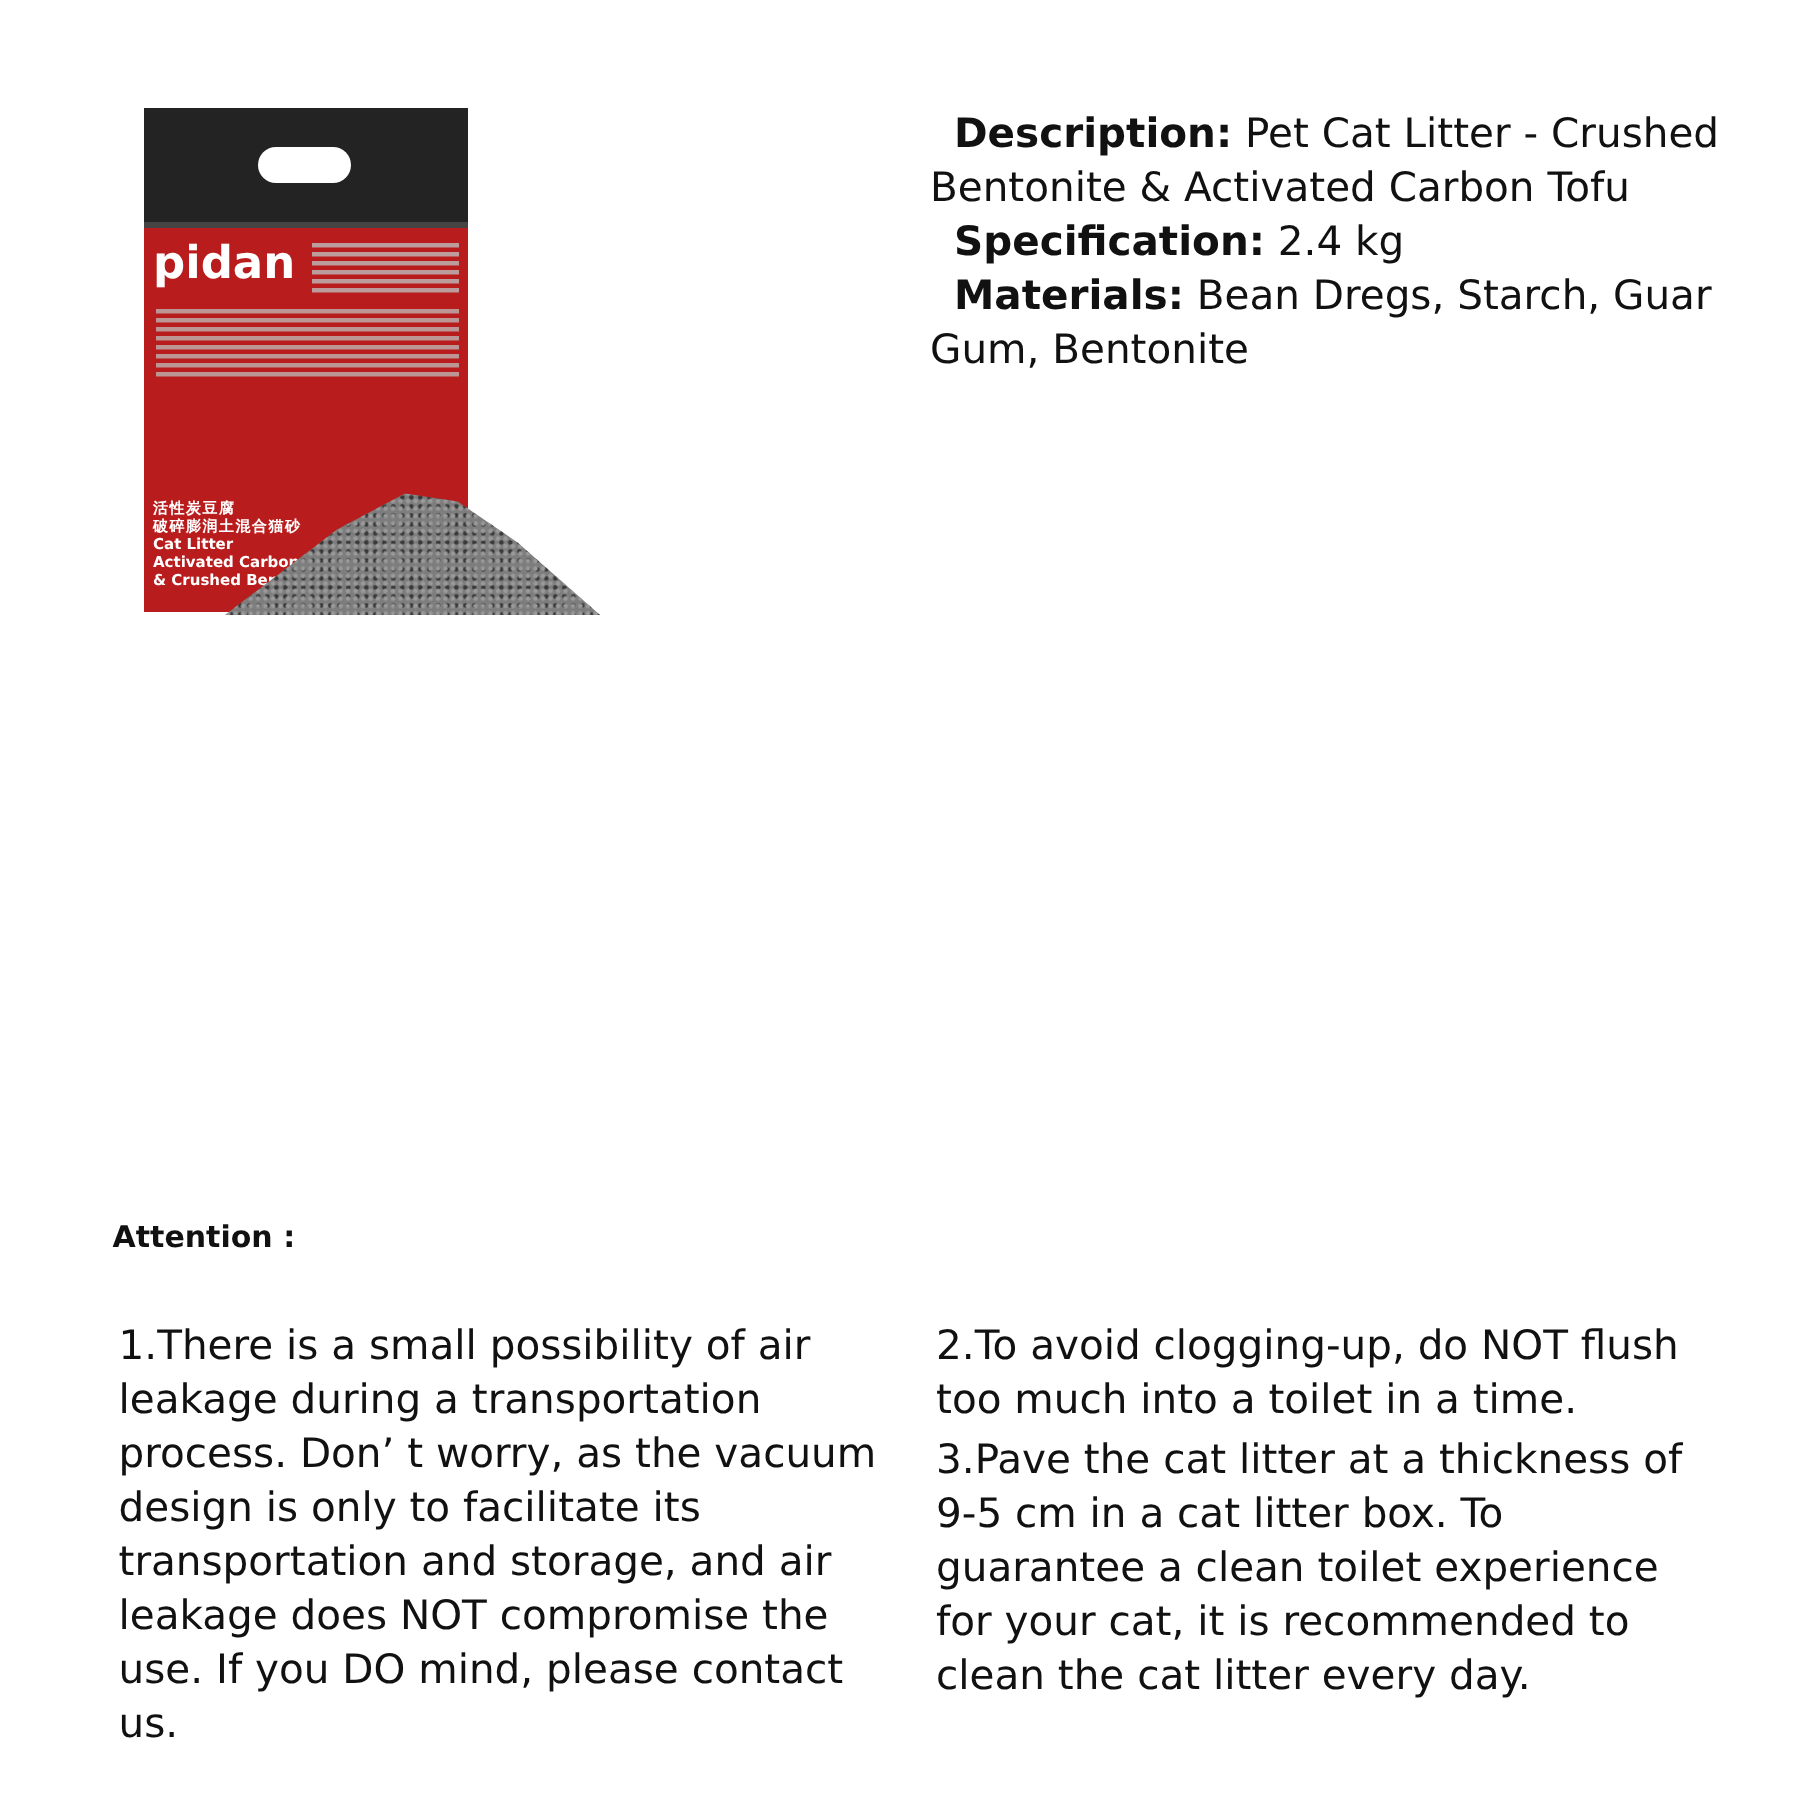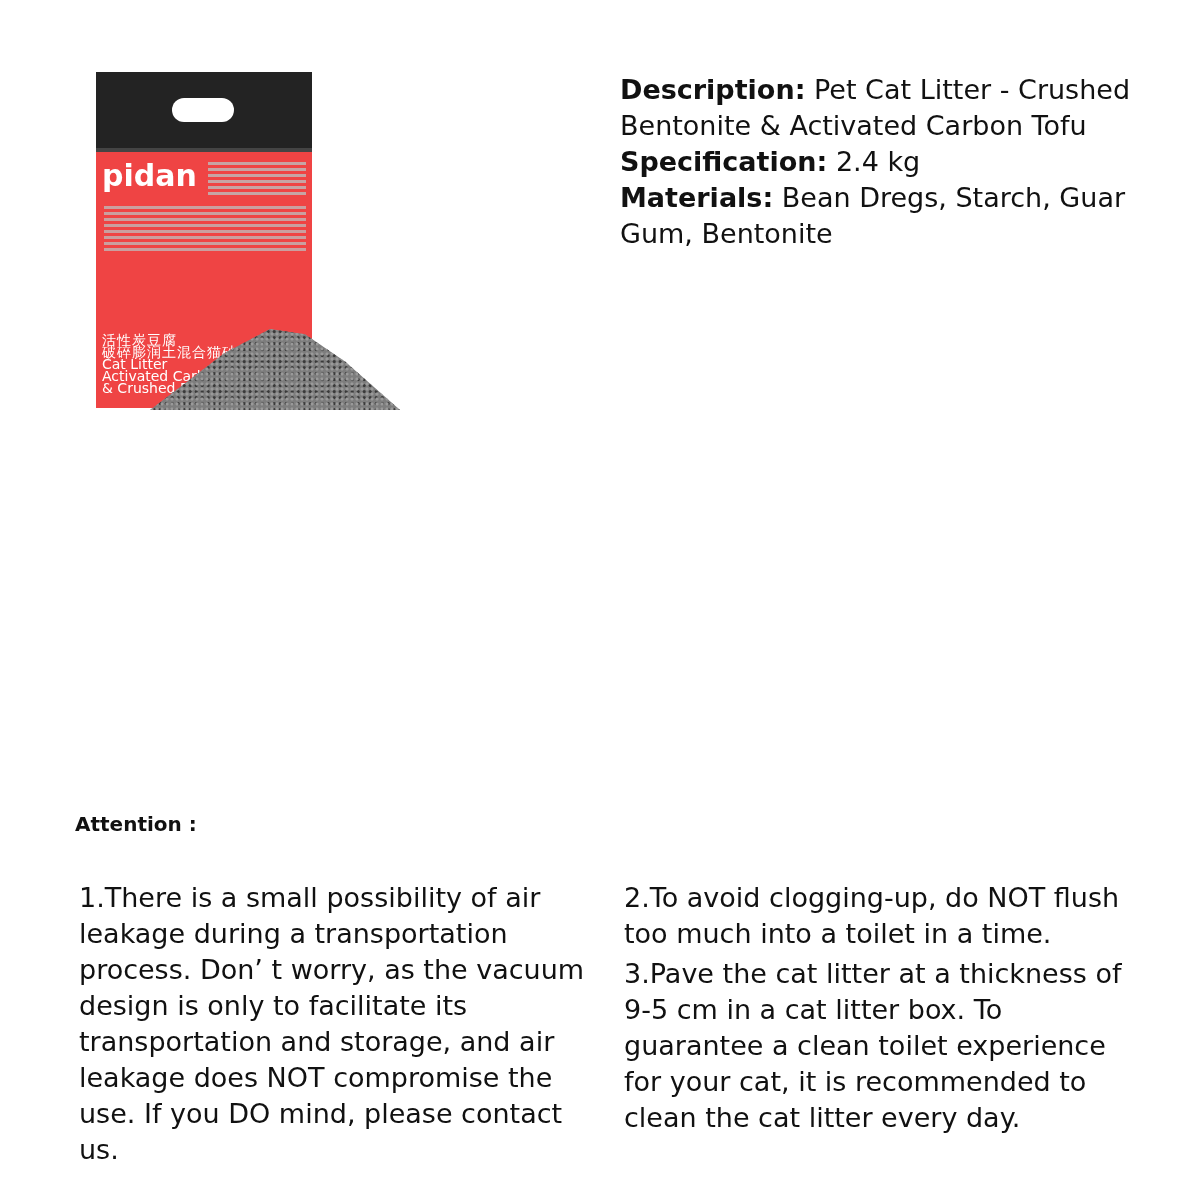--- a/index.html
+++ b/index.html
@@ -1,45 +1,45 @@
 <!DOCTYPE html>
 <html><head>
 <meta charset="utf-8">
 <style>
   html, body { margin: 0; padding: 0; background: #ffffff; }
   body { width: 1200px; height: 1200px; position: relative; overflow: hidden;
          font-family: "DejaVu Sans", sans-serif; color: #111111; }
 
   
   .bag { position: absolute; left: 96px; top: 72px; width: 216px; height: 336px;
-         background: #ef4444; }
+         background: #b91c1c; }
   .bag-top { position: absolute; left: 0; top: 0; width: 216px; height: 76px; background: #232323; }
   .bag-seam { position: absolute; left: 0; top: 76px; width: 216px; height: 4px; background: #444; }
   .handle { position: absolute; left: 76px; top: 26px; width: 62px; height: 24px;
             background: #ffffff; border-radius: 12px; }
   .brand { position: absolute; left: 6px; top: 86px; font-size: 30px; font-weight: bold;
            color: #ffffff; letter-spacing: 0px; }
   .fine-print { position: absolute; left: 112px; top: 90px; width: 98px; }
   .fine-print div { height: 3px; background: #bdbdbd; margin-bottom: 3px; opacity: .8; }
   .fine-print2 { position: absolute; left: 8px; top: 134px; width: 202px; }
   .fine-print2 div { height: 3px; background: #bdbdbd; margin-bottom: 3px; opacity: .75; }
-  .bag-labels { position: absolute; left: 6px; top: 262px; color: #ffffff; font-size: 14px;
-                line-height: 12px; font-weight: normal; }
+  .bag-labels { position: absolute; left: 6px; top: 262px; color: #ffffff; font-size: 10px;
+                line-height: 12px; font-weight: bold; }
   .bag-labels .cjk { letter-spacing: 1px; }
   .pile-wrap { position: absolute; left: 150px; top: 318px; width: 250px; height: 92px; }
   .pile-shape { position: absolute; left: 0; bottom: 0; width: 250px; height: 88px;
                 background: radial-gradient(circle at 40% 40%, #9a9a9a 0 1px, transparent 2px) 0 0/5px 5px,
                             radial-gradient(circle at 70% 60%, #3a3a3a 0 1px, transparent 2px) 0 0/6px 6px,
                             #7d7d7d;
                 clip-path: polygon(0% 100%, 30% 35%, 48% 8%, 62% 14%, 78% 45%, 100% 100%); }
 
   
   .specs { position: absolute; left: 620px; top: 72px; width: 530px; font-size: 27px;
            line-height: 36px; color: #111; }
-  .specs .label { font-weight: bold; }
+  .specs .label { font-weight: bold; margin-left: 16px; }
 
   
   .attention { position: absolute; left: 75px; top: 806px; font-size: 20px; font-weight: bold; line-height: 36px; }
   .note-col { position: absolute; top: 876px; font-size: 27px; line-height: 36px; width: 530px; }
   .note-left { left: 75px; }
   .note-right { left: 620px; }
   .note-col p { margin: 4px; }
 </style>
 </head>
 <body>

